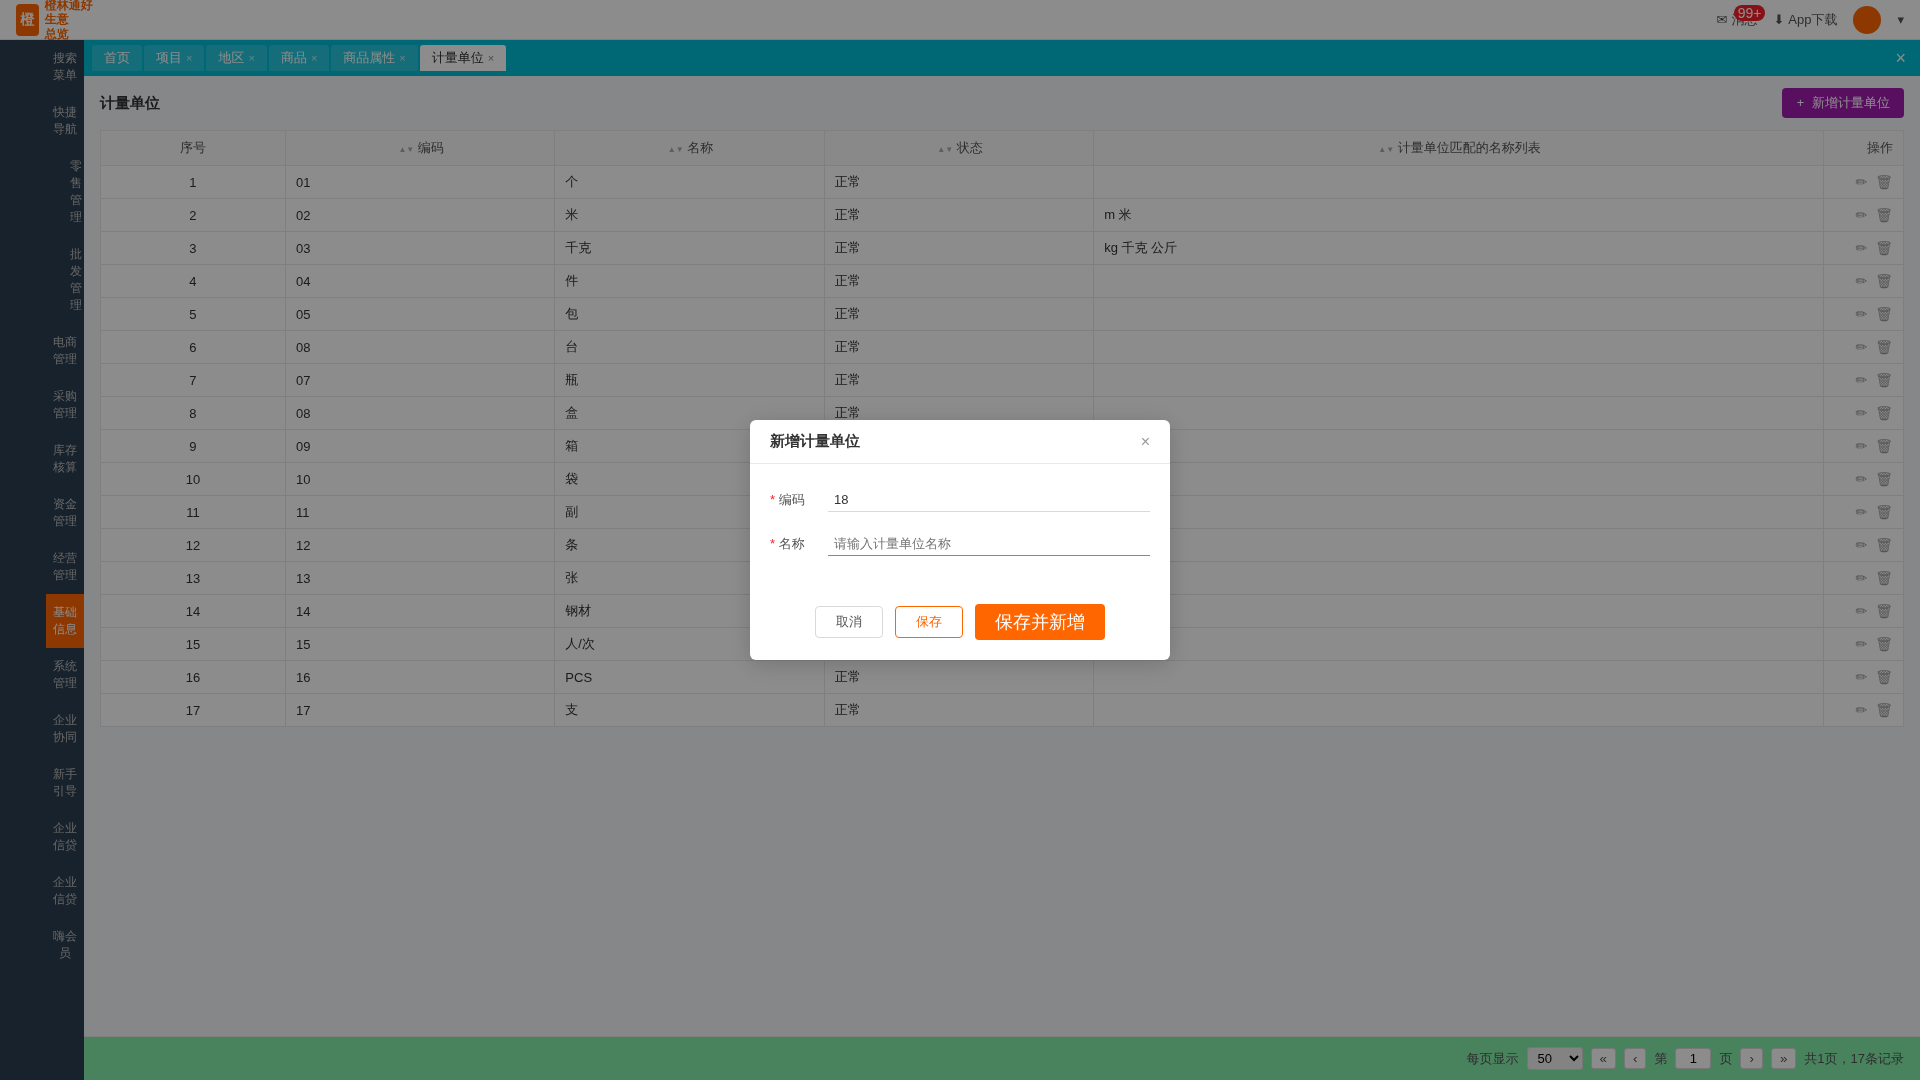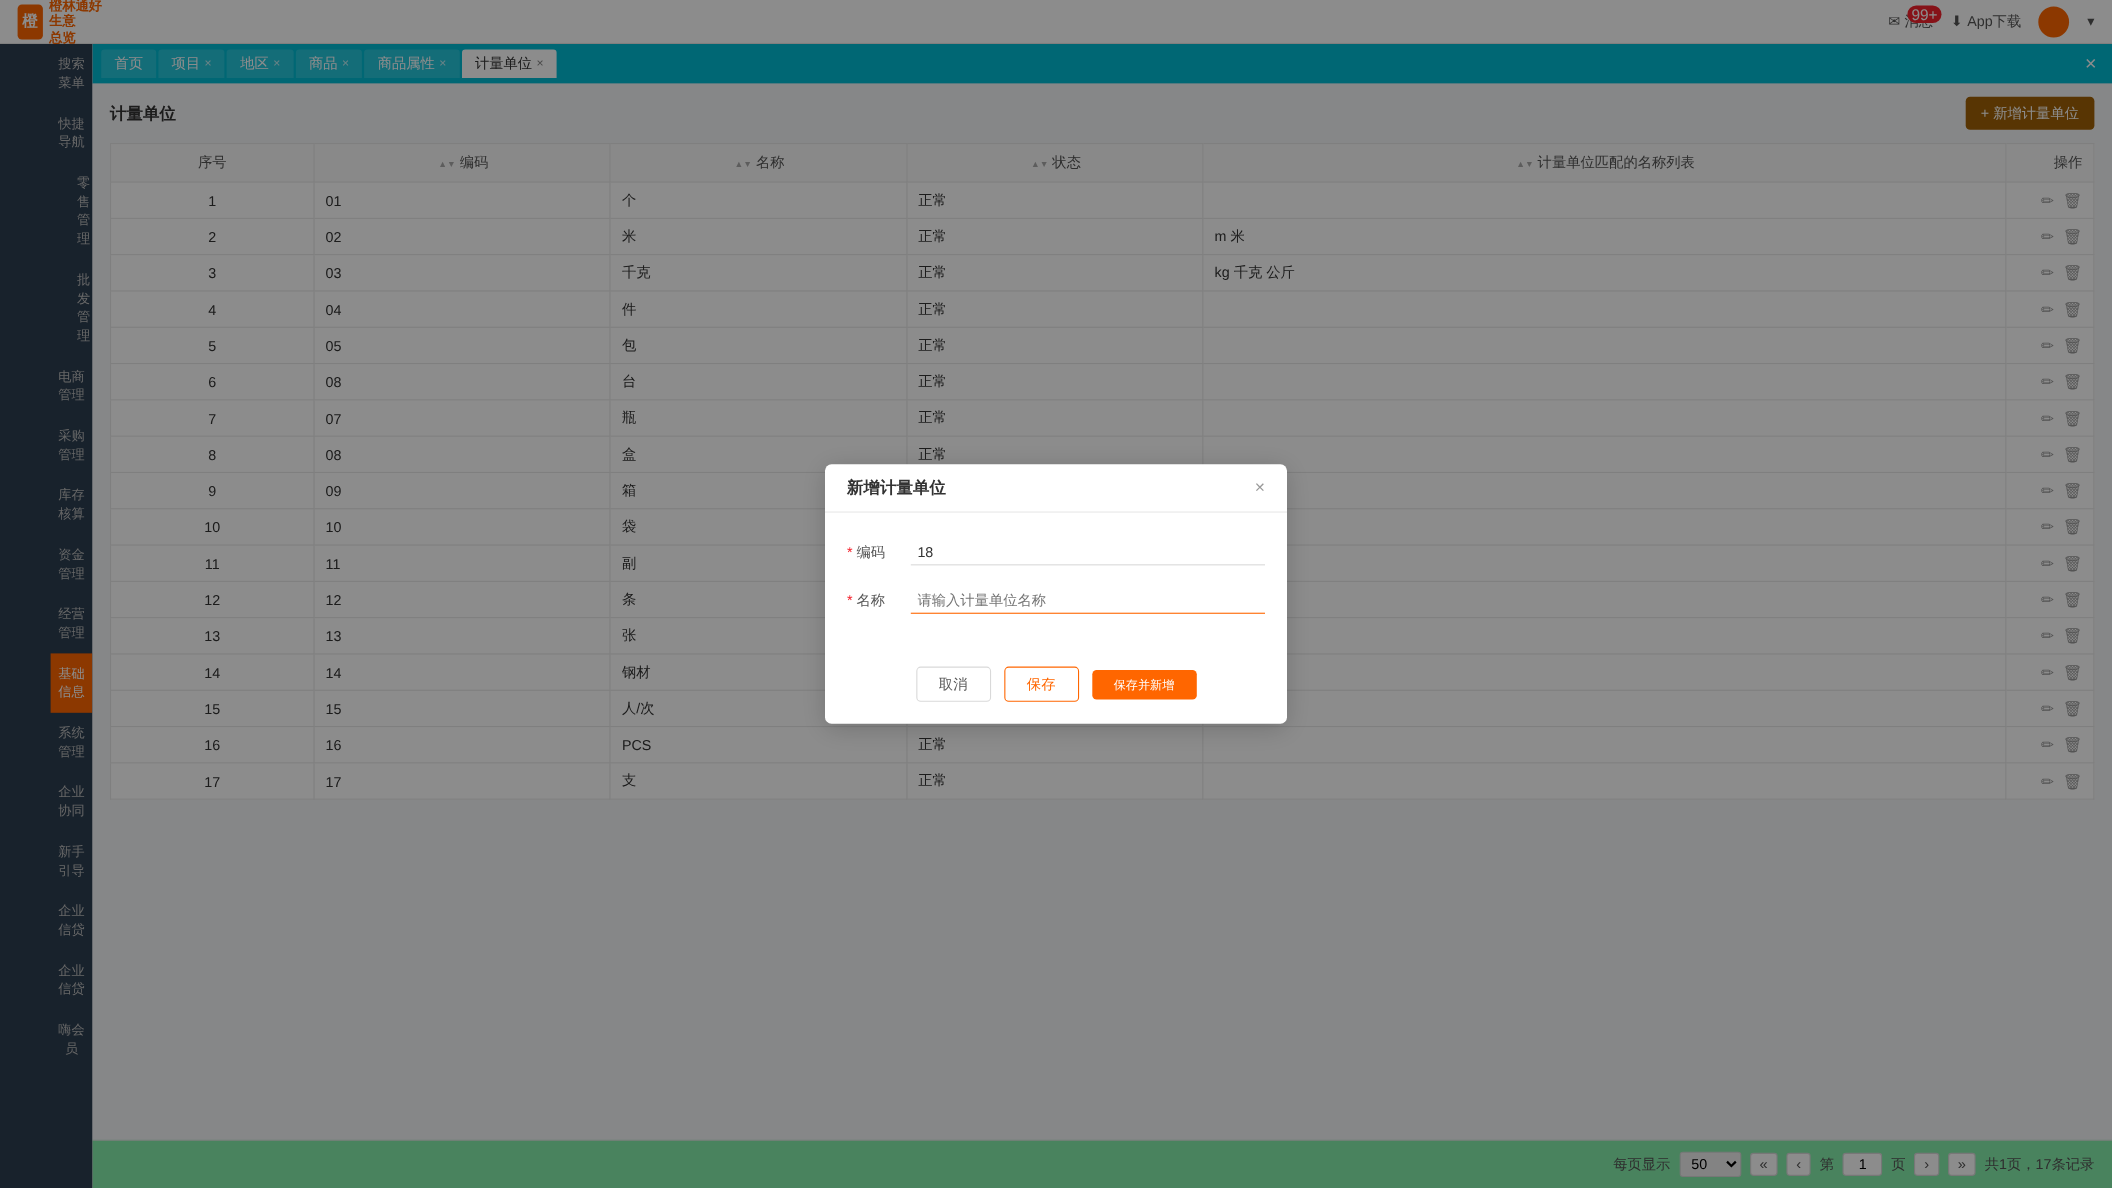--- a/index.html
+++ b/index.html
@@ -93,27 +93,28 @@
       position: relative;
     }
     .page-title-row {
       display: flex;
       align-items: center;
       justify-content: space-between;
       margin-bottom: 12px;
     }
     .page-title { font-size: 15px; font-weight: bold; color: #333; }
     .add-btn {
-      background: #a16207;
+      background: #a21caf;
       color: #fff;
       border: none;
       padding: 6px 14px;
       border-radius: 4px;
       cursor: pointer;
       font-size: 13px;
+      font-family: Liberation Mono, monospace;
     }
 
     
     .data-table {
       width: 100%;
       border-collapse: collapse;
       background: #fff;
       font-size: 13px;
     }
     .data-table th {
@@ -207,21 +208,21 @@
     .form-input.active-input { border-bottom-color: #f60; }
     .modal-footer {
       display: flex;
       align-items: center;
       justify-content: center;
       gap: 12px;
       padding: 12px 20px 20px;
     }
     .btn-cancel { border: 1px solid #d9d9d9; background: #fff; color: #555; padding: 6px 20px; border-radius: 4px; cursor: pointer; font-size: 13px; }
     .btn-save { border: 1px solid #f60; background: #fff; color: #f60; padding: 6px 20px; border-radius: 4px; cursor: pointer; font-size: 13px; }
-    .btn-save-new { border: none; background: #f60; color: #fff; padding: 6px 20px; border-radius: 4px; cursor: pointer; font-size: 11px; }
+    .btn-save-new { border: none; background: #f60; color: #fff; padding: 6px 20px; border-radius: 4px; cursor: pointer; font-size: 18px; }
   </style>
 </head>
 <body>
 
 <div class="top-bar">
   <div class="top-bar-left">
     <div class="logo-area">
       <div class="logo-icon">橙</div>
       <div class="logo-text">橙林通好生意<br>总览</div>
     </div>

